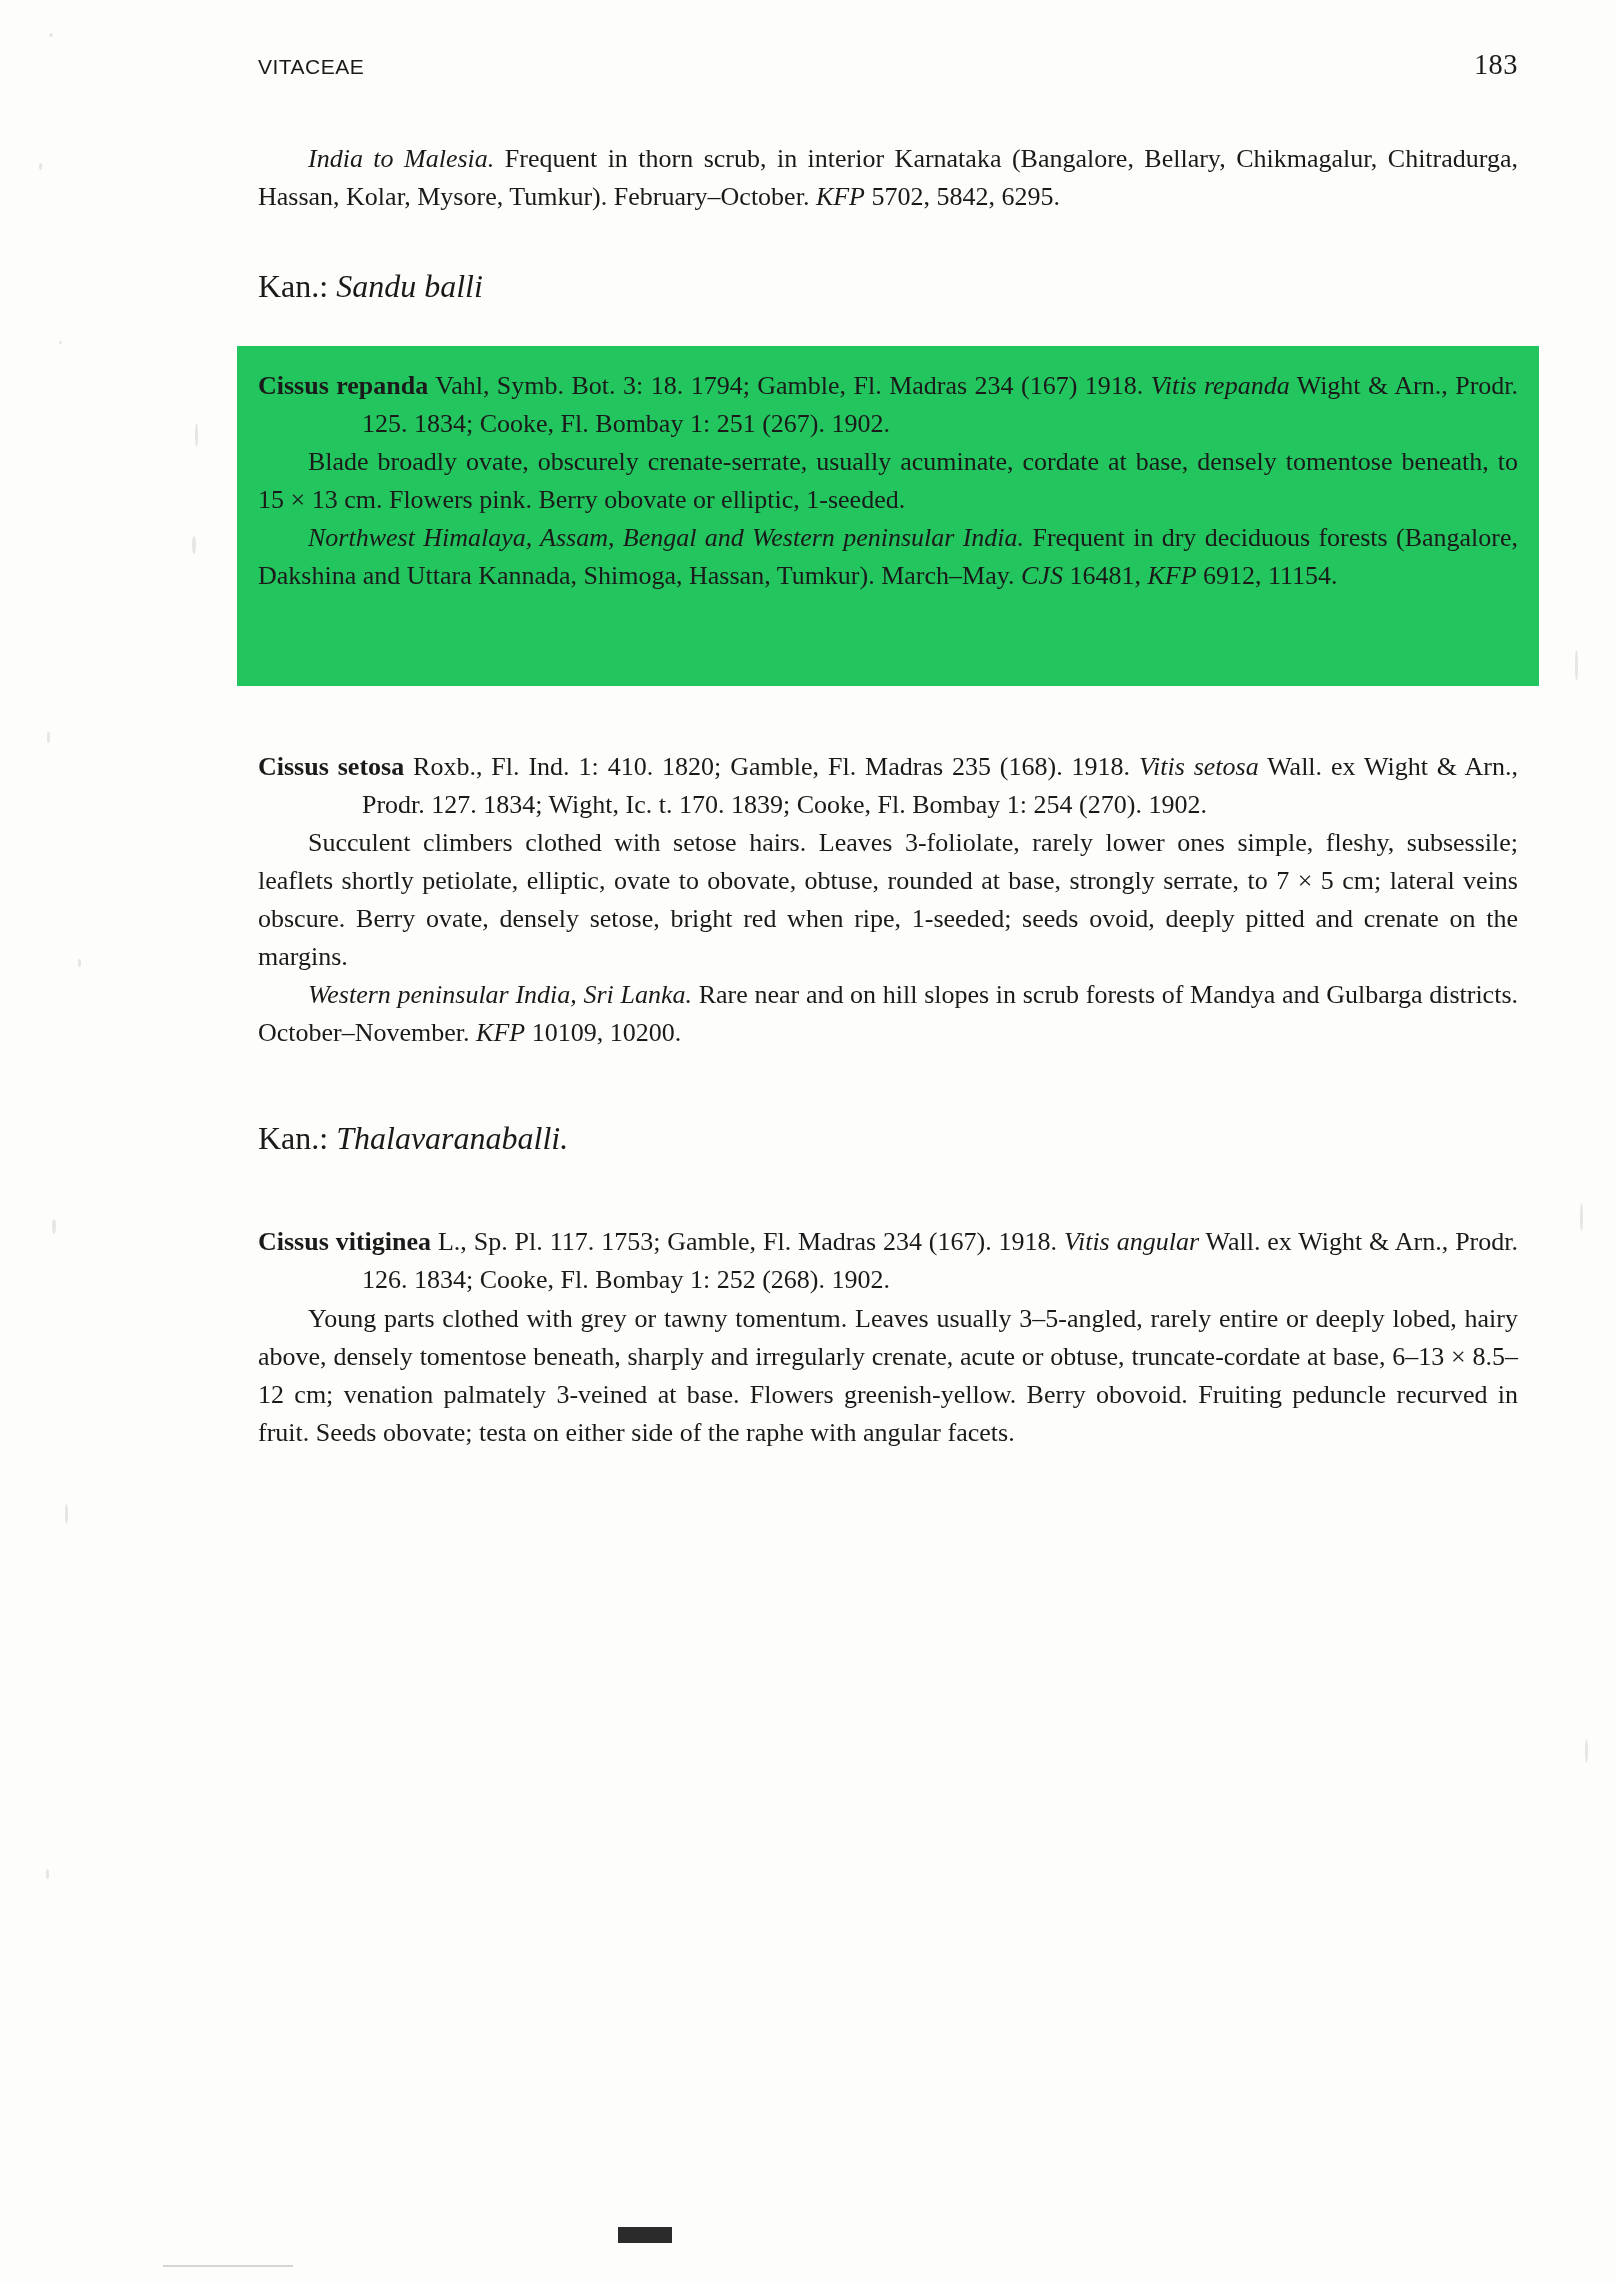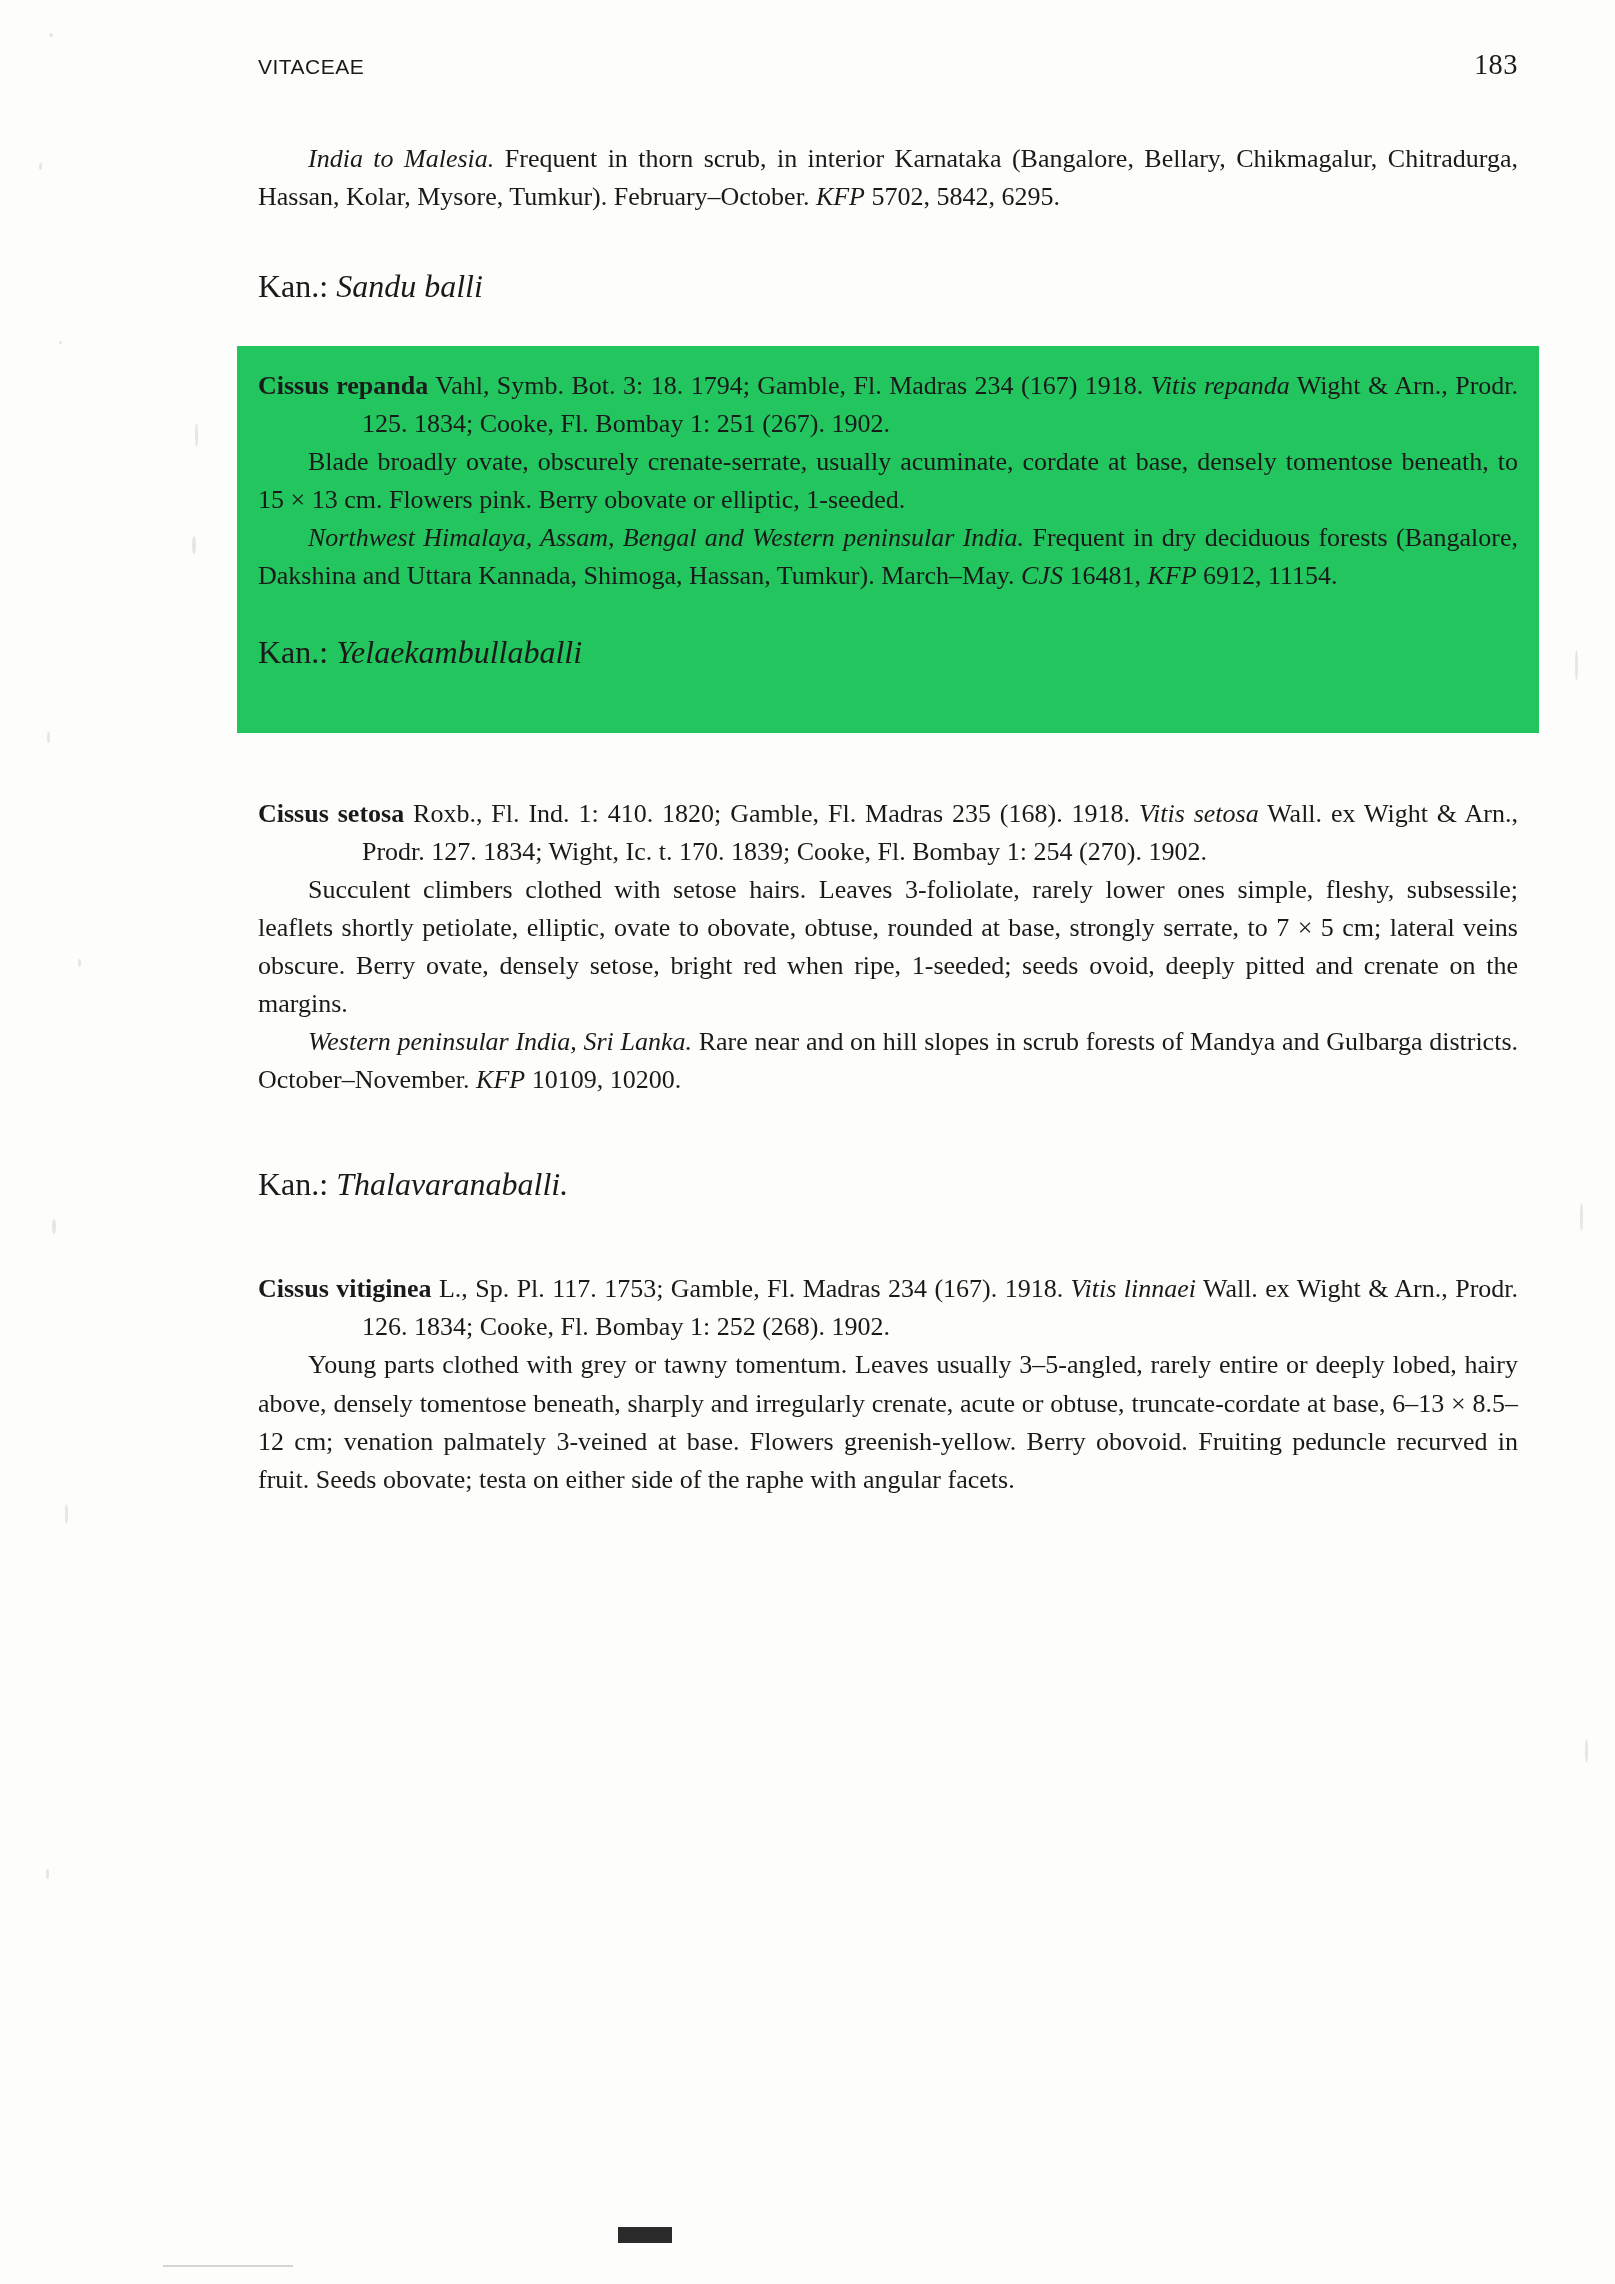--- a/index.html
+++ b/index.html
@@ -143,24 +143,20 @@
 
       <p class="indent">Blade broadly ovate, obscurely crenate-serrate, usually acuminate, cordate at base, densely tomentose beneath, to 15 × 13 cm. Flowers pink. Berry obovate or elliptic, 1-seeded.</p>
 
       <p class="indent">
         <span class="it">Northwest Himalaya, Assam, Bengal and Western peninsular India.</span>
         <span> Frequent in dry deciduous forests (Bangalore, Dakshina and Uttara Kannada, Shimoga, Hassan, Tumkur). March–May. <span class="it">CJS</span> 16481, <span class="it">KFP</span> 6912, 11154.</span>
       </p>
 
       <div class="gap-m"></div>
 
-      <p class="kan">
-        <span>Kan.:</span>
-        <span class="it">Yelaekambullaballi</span>
-      </p>
 
       <div class="gap-m"></div>
 
 
     </div>
 
     <div class="gap-xl"></div>
 
     <p class="hang2">
       <span class="bd">Cissus setosa</span>
@@ -181,21 +177,21 @@
     <p class="kan">
       <span>Kan.:</span>
       <span class="it">Thalavaranaballi.</span>
     </p>
 
     <div class="gap-xl"></div>
 
     <p class="hang2">
       <span class="bd">Cissus vitiginea</span>
       <span> L., Sp. Pl. 117. 1753; Gamble, Fl. Madras 234 (167). 1918. <span class="it">Vitis</span></span>
-      <span> <span class="it">linnaei</span> Wall. ex Wight &amp; Arn., Prodr. 126. 1834; Cooke, Fl. Bombay 1:</span>
+      <span> <span class="it">angular</span> Wall. ex Wight &amp; Arn., Prodr. 126. 1834; Cooke, Fl. Bombay 1:</span>
       <span> 252 (268). 1902.</span>
     </p>
 
     <p class="indent">Young parts clothed with grey or tawny tomentum. Leaves usually 3–5-angled, rarely entire or deeply lobed, hairy above, densely tomentose beneath, sharply and irregularly crenate, acute or obtuse, truncate-cordate at base, 6–13 × 8.5–12 cm; venation palmately 3-veined at base. Flowers greenish-yellow. Berry obovoid. Fruiting peduncle recurved in fruit. Seeds obovate; testa on either side of the raphe with angular facets.</p>
 
   </div>
 
   <div class="bottom-mark"></div>
   <div class="edge-line"></div>
 </div>

